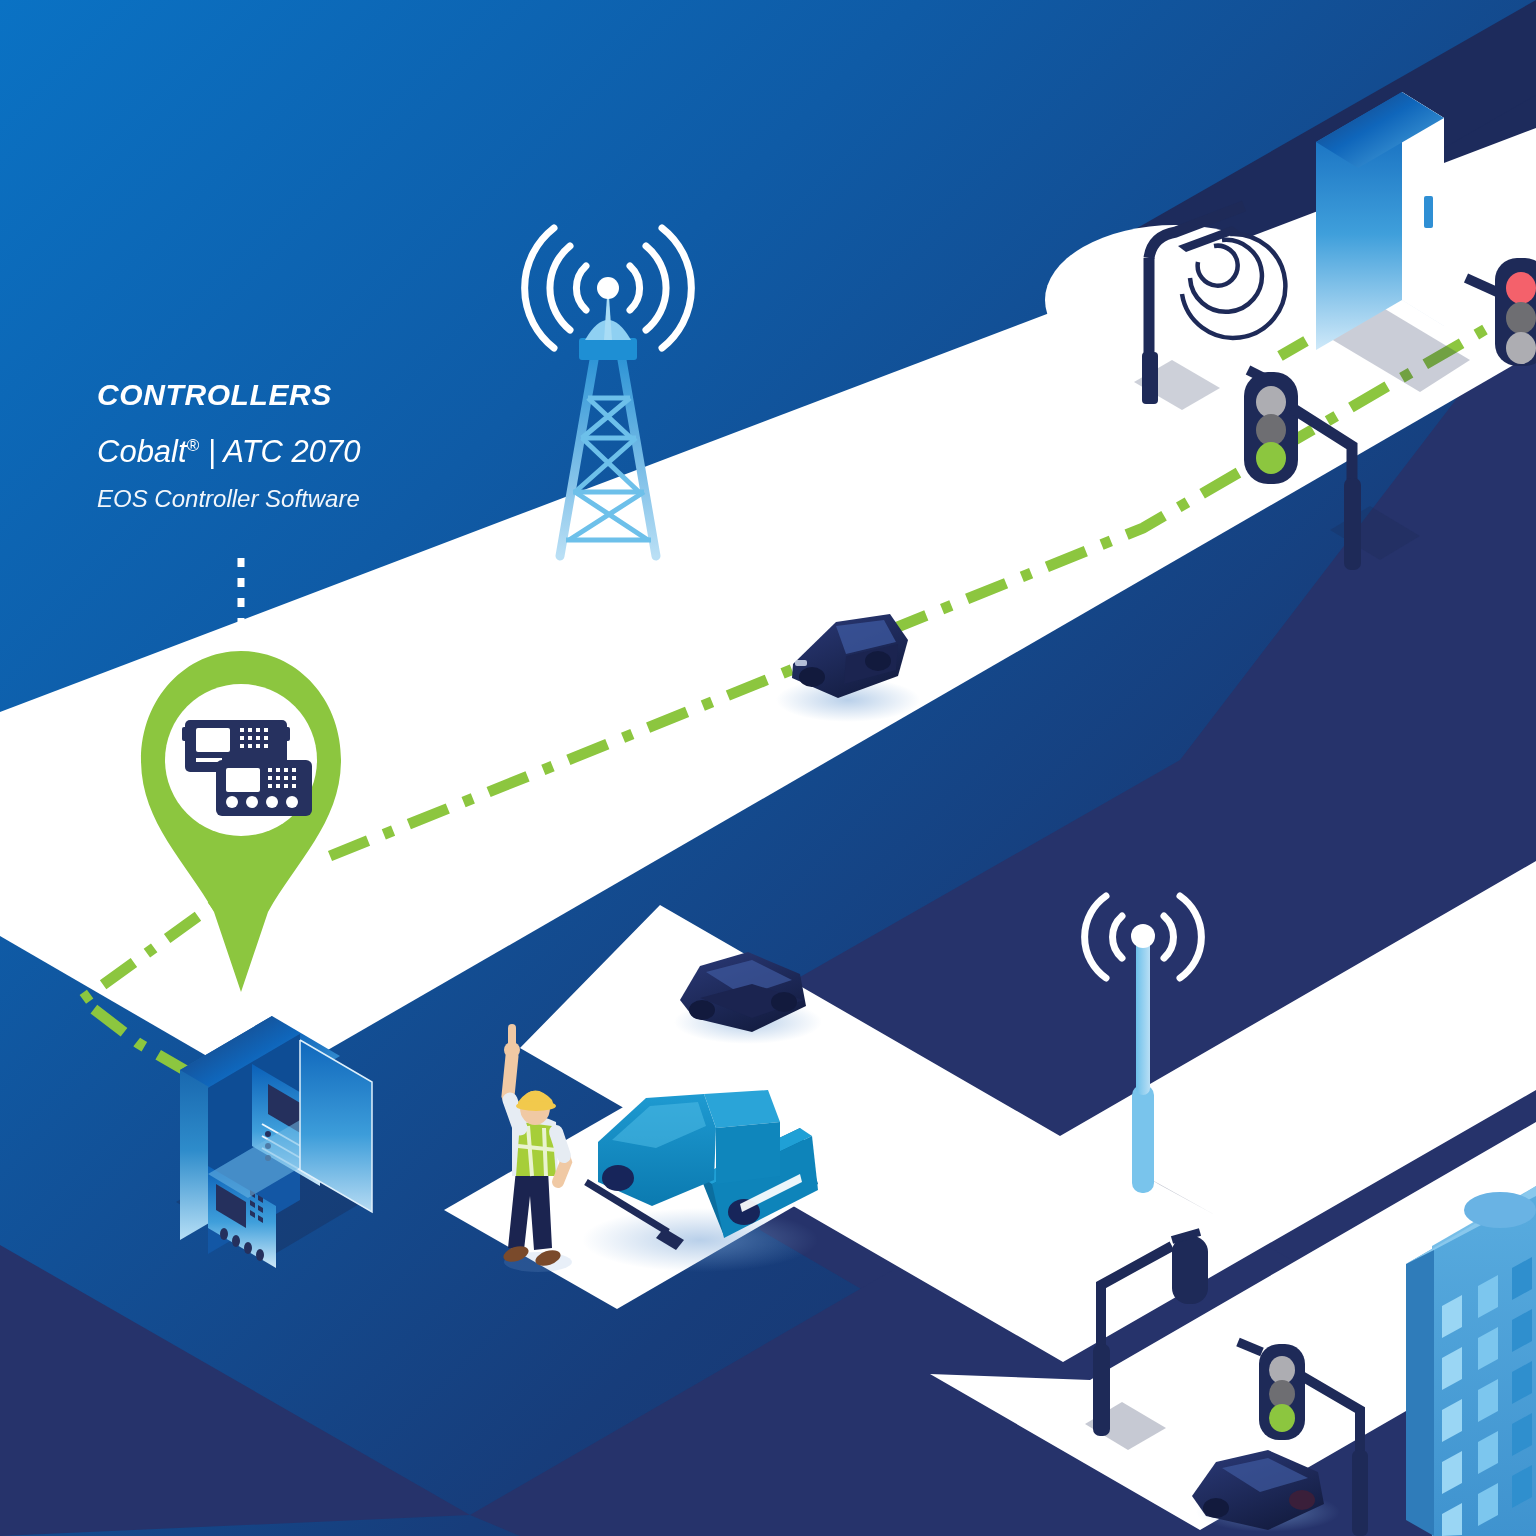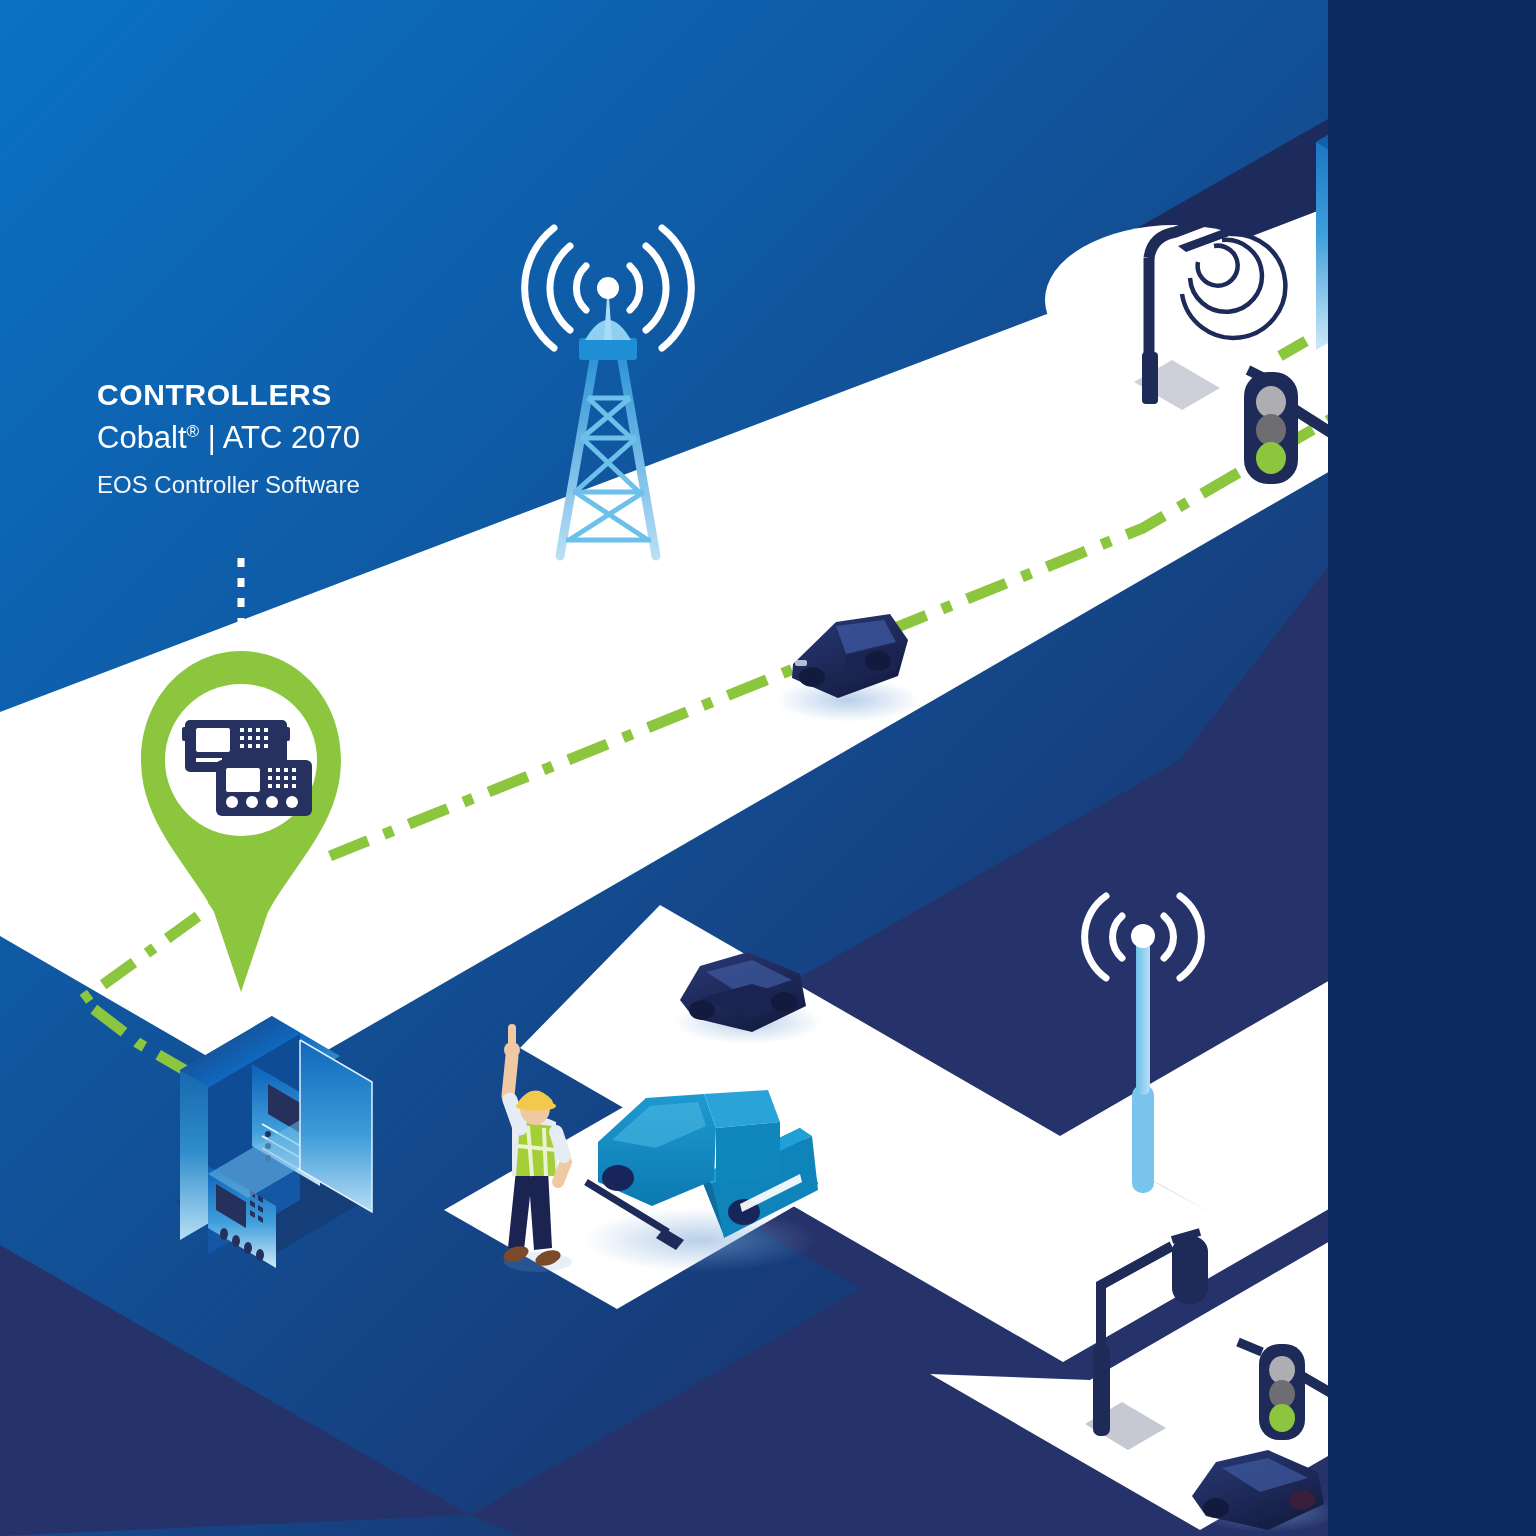--- a/index.html
+++ b/index.html
@@ -1,28 +1,29 @@
 <!DOCTYPE html>
 <html><head>
 <meta charset="utf-8">
 <title>Controllers — Smart Intersection Illustration</title>
 <style>
   html,body{margin:0;padding:0;background:#0a2a5e;}
   body{font-family:"Liberation Sans","DejaVu Sans",sans-serif;}
   #stage{
-    position:relative;width:1328px;height:1536px;overflow:hidden;
+    position:relative;width:1536px;height:1536px;overflow:hidden;
     background:linear-gradient(135deg,#0a72c4 0%,#0b68b8 18%,#0f57a0 38%,#153f7f 60%,#1b3168 80%,#1d2d5e 100%);
+    font-style:italic;
   }
   .layer{position:absolute;left:0;top:0;width:1536px;height:1536px;}
   svg{display:block;}
 
   
   #callout{position:absolute;left:97px;top:378px;width:560px;color:#fff;}
   #callout .kicker{font-size:30px;font-weight:bold;letter-spacing:0.02em;line-height:1.15;}
-  #callout .model{font-size:31px;font-weight:400;line-height:1.5;margin-top:2px;white-space:nowrap;}
+  #callout .model{font-size:31px;font-weight:400;line-height:1.5;margin-top:16px;white-space:nowrap;}
   #callout .model sup{font-size:17px;vertical-align:super;line-height:0;}
   #callout .sub{font-size:24px;font-weight:400;margin-top:10px;color:#f2f6fb;}
 </style>
 </head>
 <body>
 
 <div id="stage">
 
   <svg class="layer" viewBox="0 0 1536 1536" width="1536" height="1536">
     <defs>

